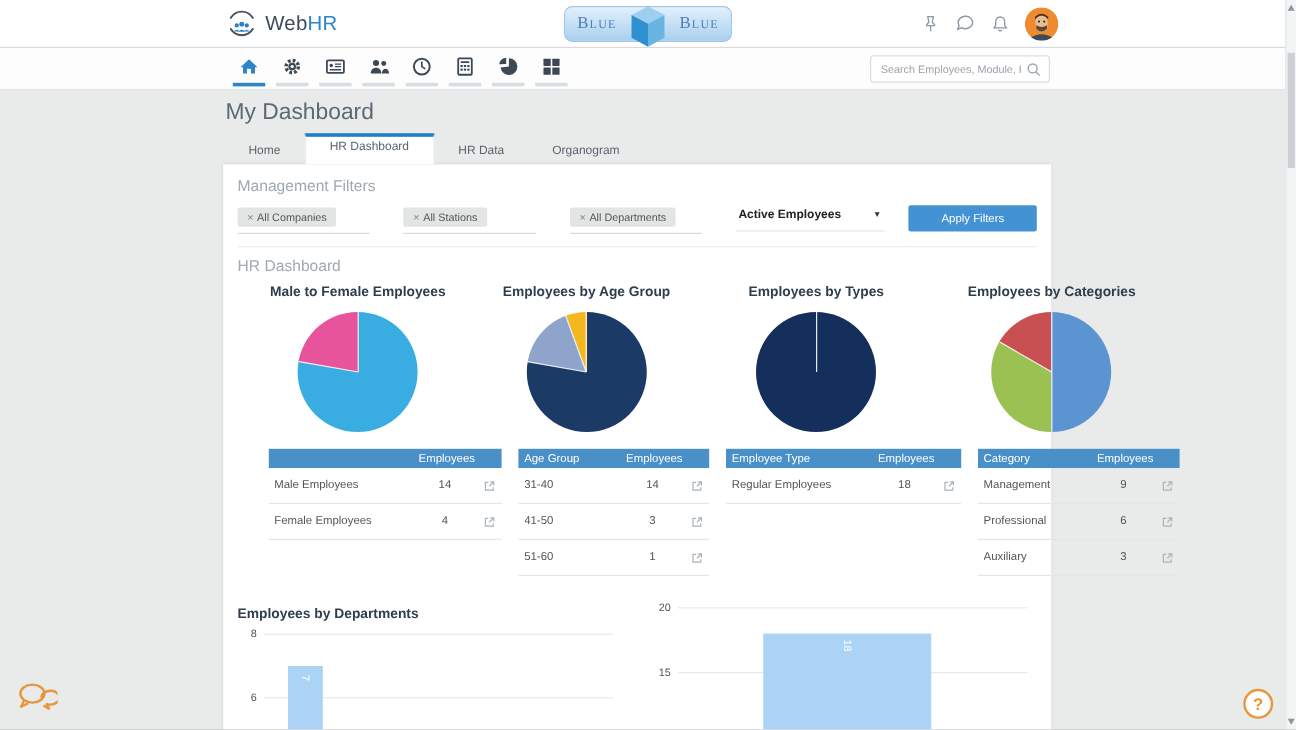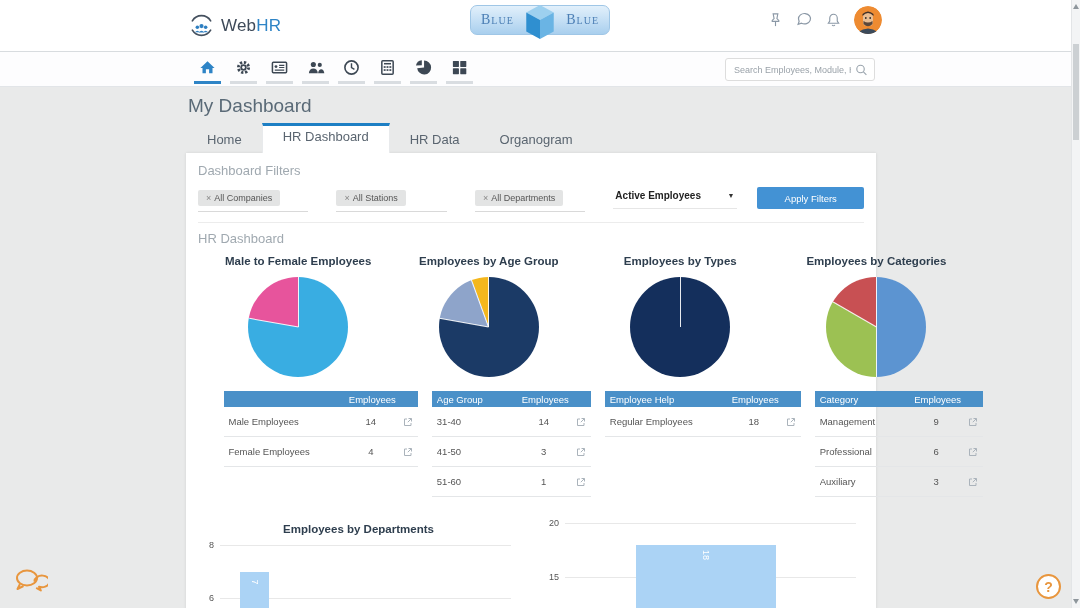--- a/index.html
+++ b/index.html
@@ -3,21 +3,21 @@
 <meta charset="utf-8">
 <style>
   * { margin:0; padding:0; box-sizing:border-box; }
   html,body { background:#bbb; }
   .page {
     position:relative; width:1080px; height:608px; overflow:hidden;
     background:#e9eaea; font-family:"Liberation Sans", sans-serif;
   }
   
   .topbar {
-    position:relative; height:52px; background:#fff;
+    position:relative; height:40px; background:#fff;
     border-bottom:1px solid #d8dcdf; display:flex; align-items:center;
   }
   .brand { display:flex; align-items:center; margin-left:188px; gap:6px; }
   .brand-text { font-size:17px; letter-spacing:.2px; }
   .brand-web { color:#3e4a59; }
   .brand-hr { color:#2e84c6; }
   .bluecube {
     position:absolute; left:50%; top:5px; transform:translateX(-50%);
     width:140px; height:30px; border-radius:7px;
     background:linear-gradient(#e2f0fb, #a9cfee);
@@ -46,21 +46,21 @@
   .searchbox input {
     flex:1; border:none; outline:none; font-size:9px; color:#777;
     padding:0 4px 0 8px; font-family:"Liberation Sans", sans-serif; background:transparent;
   }
   .searchbox input::placeholder { color:#9aa2a9; }
   
   .content { padding-left:186px; }
   h1.page-title { font-size:19px; font-weight:400; color:#5a6a77; margin:8px 0 6px 2px; }
   .tabs { display:flex; margin-left:1px; }
   .tab {
-    padding:6px 20px 6px; font-size:13px; color:#5a6570; cursor:pointer;
+    padding:6px 20px 6px; font-size:10px; color:#5a6570; cursor:pointer;
     border-top:3px solid transparent;
     text-align:center;
   }
   .tab.active {
     background:#fff; border-top:3px solid #1d7fc4; padding-top:3px;
     border-left:1px solid #e8eaec; border-right:1px solid #e8eaec;
     position:relative; z-index:2;
   }
   .panel {
     background:#fff; width:690px; min-height:560px;
@@ -82,21 +82,21 @@
   }
   .select-field .caret { font-size:7px; color:#333; }
   .apply-btn {
     width:112px; height:22px; background:#4392d4; color:#fff; font-size:9.5px;
     border:none; border-radius:2px; cursor:pointer; font-family:"Liberation Sans", sans-serif;
   }
   .divider { border-top:1px solid #ececec; margin:10px 0 8px; }
   
   .pies { display:grid; grid-template-columns:repeat(4,1fr); column-gap:8px; margin-top:2px; }
   .pie-col { display:flex; flex-direction:column; align-items:center; }
-  .chart-title { font-size:11.5px; font-weight:bold; color:#2e3e4e; margin-bottom:10px; text-align:center; }
+  .chart-title { font-size:11.5px; font-weight:bold; color:#2e3e4e; margin-bottom:10px; text-align:left; }
   .pie { width:100px; height:100px; border-radius:50%; position:relative; cursor:pointer; }
   .pie-line {
     position:absolute; left:50%; top:0; width:1px; height:50%;
     margin-left:-.5px; background:rgba(255,255,255,.9); transform-origin:bottom center;
   }
   .ptable { width:calc(100% - 6px); margin-top:14px; font-size:9.5px;margin-left:45px; }
   .ptr { display:flex; align-items:center; height:30px; padding:0 5px; border-bottom:1px solid #e4e6e8; color:#555; }
   .ptr.pth { background:#4a90c8; color:#fff; height:16px; border-bottom:none; }
   .pc-name { flex:1; overflow:hidden; white-space:nowrap; }
   .pc-val { width:44px; text-align:center; }
@@ -275,21 +275,21 @@
     <h1 class="page-title">My Dashboard</h1>
 
     <div class="tabs">
       <div class="tab">Home</div>
       <div class="tab active">HR Dashboard</div>
       <div class="tab">HR Data</div>
       <div class="tab">Organogram</div>
     </div>
 
     <div class="panel">
-      <div class="section-label">Dashboard Filters</div>
+      <div class="section-label">Management Filters</div>
 
       <div class="filter-row">
         <div class="chip-field">
           <span class="chip"><span class="x">×</span><span>All Companies</span></span>
         </div>
         <div class="chip-field">
           <span class="chip"><span class="x">×</span><span>All Stations</span></span>
         </div>
         <div class="chip-field">
           <span class="chip"><span class="x">×</span><span>All Departments</span></span>
@@ -389,21 +389,21 @@
               </div>
             </div>
         </div>
         <div class="pie-col">
           <div class="chart-title">Employees by Types</div>
           <div class="pie" style="background: conic-gradient(rgb(20, 47, 92) 0deg, rgb(20, 47, 92) 360deg);">
               <div class="pie-line" style="transform: rotate(0deg);"></div>
             </div>
           <div class="ptable">
               <div class="ptr pth">
-                <div class="pc-name">Employee Help</div>
+                <div class="pc-name">Employee Type</div>
                 <div class="pc-val">Employees</div>
                 <div class="pc-ico"></div>
               </div>
               <div class="ptr">
                 <div class="pc-name">Regular Employees</div>
                 <div class="pc-val">18</div>
                 <div class="pc-ico">
                   <svg width="10" height="10" viewBox="0 0 10 10" fill="none" stroke="#aab3bb" stroke-width="1">
                     <path d="M4 2H1.5v6.5H8V6"></path>
                     <path d="M5.5 1.5h3v3"></path>

